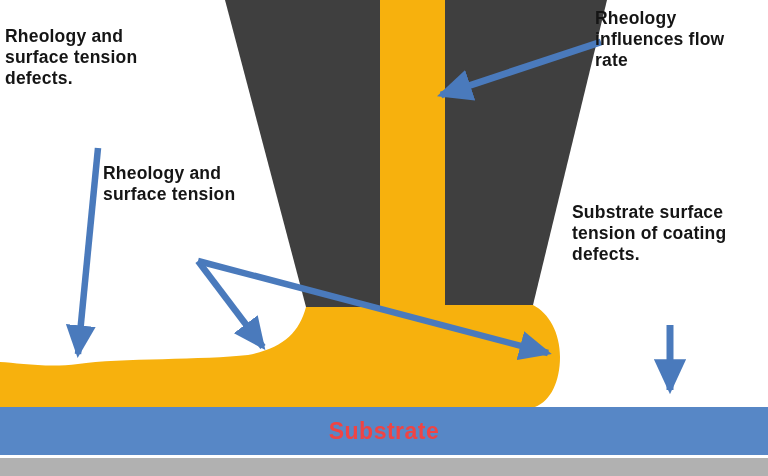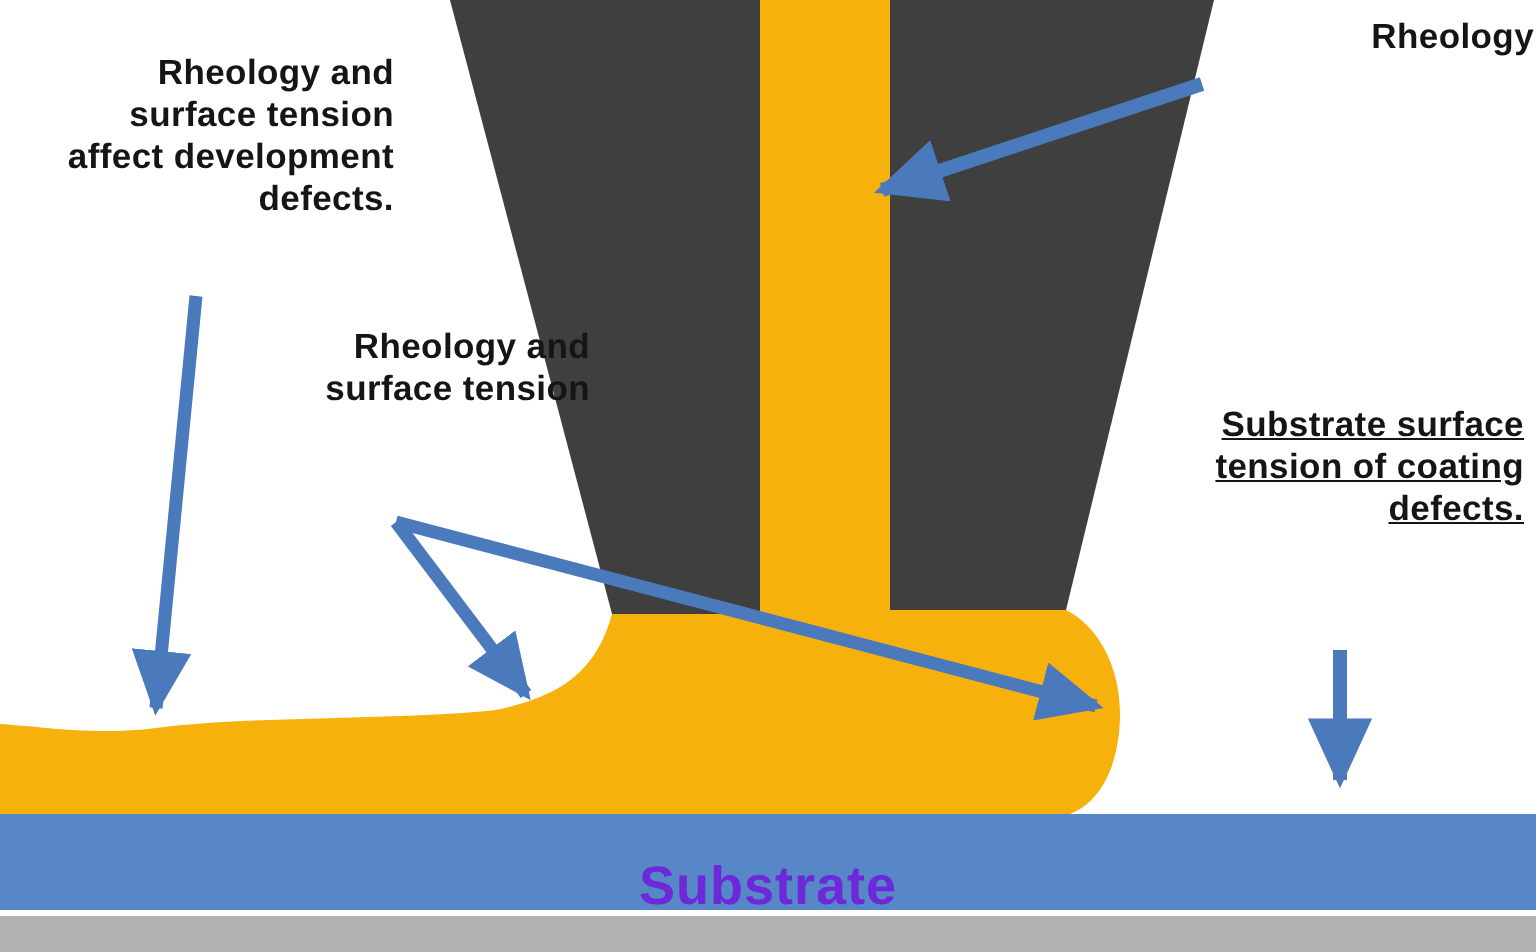--- a/index.html
+++ b/index.html
@@ -15,42 +15,41 @@
     background: #ffffff;
     overflow: hidden;
   }
   #diagram-svg {
     position: absolute;
     left: 0;
     top: 0;
   }
   .ann {
     position: absolute;
-    text-align: right;
+    text-align: left;
     font-weight: 700;
     color: #151515;
     font-size: 17.5px;
     line-height: 21px;
     letter-spacing: 0.2px;
   }
   .ann div { white-space: nowrap; }
   #substrate-label {
     position: absolute;
     left: 0;
     top: 407px;
     width: 768px;
     height: 48px;
     display: flex;
     align-items: center;
     justify-content: center;
     font-weight: 700;
-    font-size: 27px;
-    color: #6d28d9;
+    font-size: 23px;
+    color: #ef4444;
     letter-spacing: 0.5px;
-    margin-top: 12px;
   }
 </style>
 </head>
 <body>
 
 <div id="stage">
 
   <svg id="diagram-svg" width="768" height="476" viewBox="0 0 768 476">
     <defs>
       <marker id="ah" markerWidth="5" markerHeight="4.6" refX="4.4" refY="2.3" orient="auto">
@@ -87,34 +86,35 @@
     <line x1="198" y1="261" x2="263" y2="347" stroke-width="6.5" marker-end="url(#ah)" stroke="#4A7ABC"></line>
 
     <line x1="198" y1="261" x2="548" y2="353" stroke-width="6.5" marker-end="url(#ah)" stroke="#4A7ABC"></line>
 
     <line x1="670" y1="325" x2="670" y2="390" stroke-width="7" marker-end="url(#ah)" stroke="#4A7ABC"></line>
   </svg>
 
   <div class="ann" style="left:5px; top:26px; width:192px;">
     <div>Rheology and</div>
     <div>surface tension</div>
-    <div>affect development</div>
     <div>defects.</div>
   </div>
 
   <div class="ann" style="left:103px; top:163px; width:192px;">
     <div>Rheology and</div>
     <div>surface tension</div>
   </div>
 
   <div class="ann" style="left:595px; top:8px; width:172px;">
     <div>Rheology</div>
+    <div>influences flow</div>
+    <div>rate</div>
   </div>
 
-  <div class="ann" style="left:572px; top:202px; width:190px;text-decoration:underline;">
+  <div class="ann" style="left:572px; top:202px; width:190px;">
     <div>Substrate surface</div>
     <div>tension of coating</div>
     <div>defects.</div>
   </div>
 
   <div id="substrate-label">Substrate</div>
 
 </div>
 
 </body></html>

